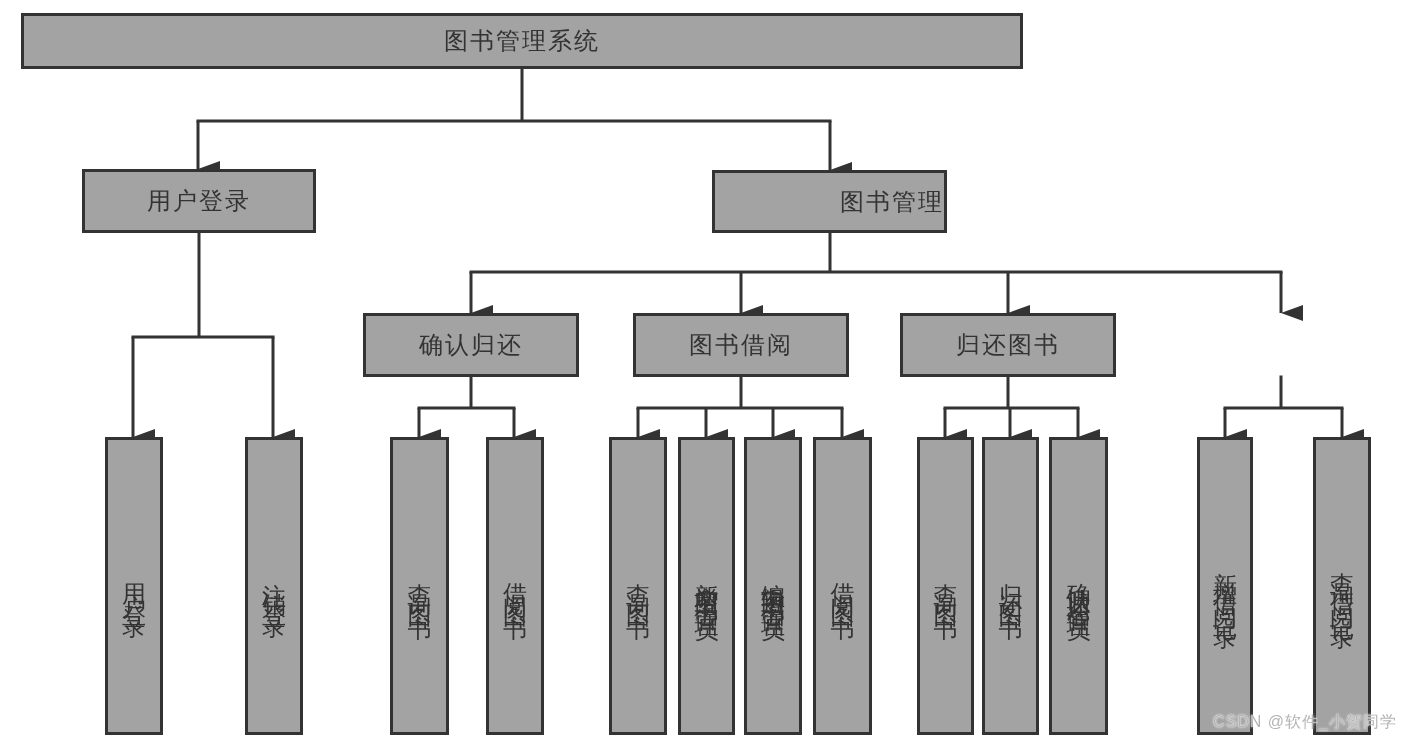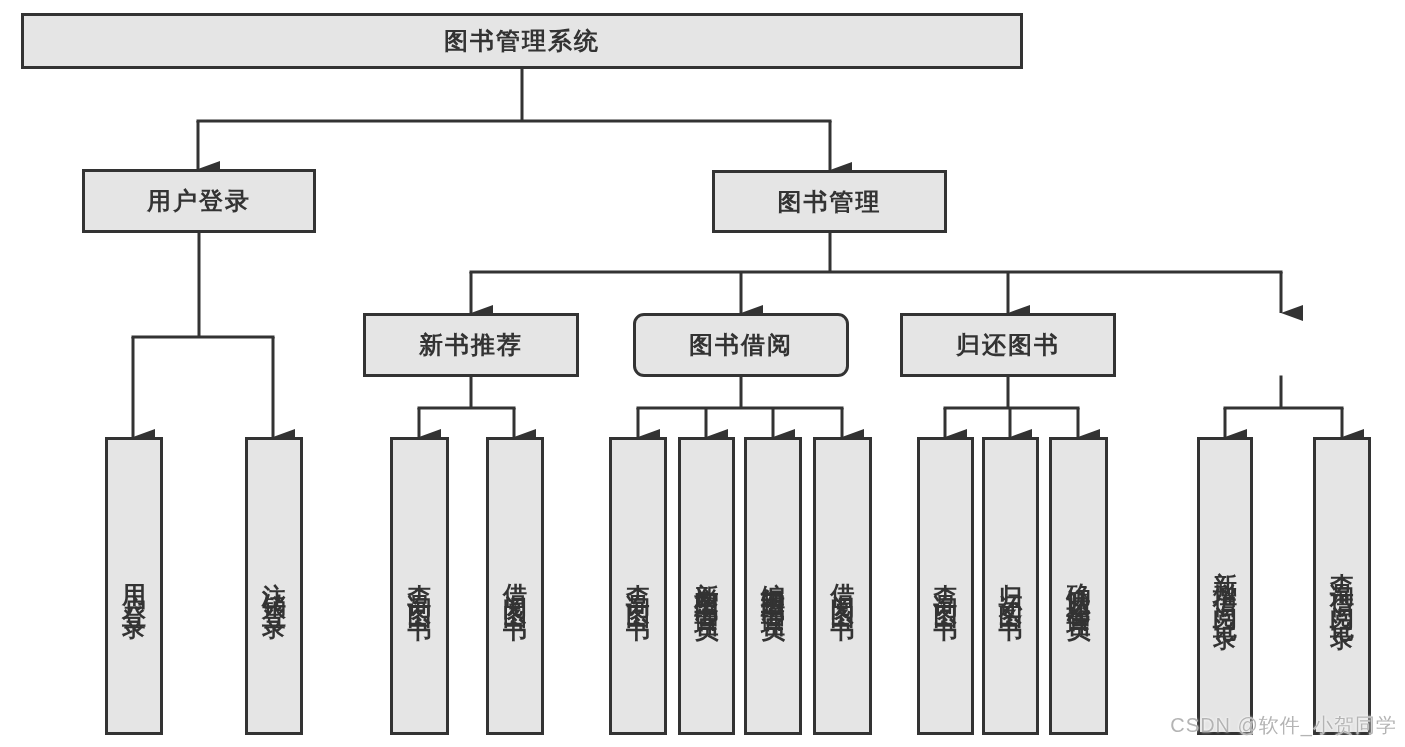--- a/index.html
+++ b/index.html
@@ -15,46 +15,45 @@
     background: var(--background, #ffffff);
     overflow: hidden;
   }
   svg.connectors {
     position: absolute; left: 0; top: 0;
     pointer-events: none;
   }
   .box {
     position: absolute;
     border: 3px solid var(--line, #333333);
-    background: #e5e5e5;
+    background: #a3a3a3;
     display: flex;
     align-items: center;
     justify-content: center;
     color: var(--text, #333333);
     z-index: 2;
-    font-weight: bold;
   }
   .hbox {
     font-size: 24px;
     letter-spacing: 2px;
     white-space: nowrap;
   }
   .vbox span.vtext {
     writing-mode: vertical-rl;
     font-size: 24px;
     letter-spacing: 11px;
     line-height: 1;
     white-space: nowrap;
   }
   .vbox.tight span.vtext { letter-spacing: 5px; }
   .watermark {
     position: absolute;
     top: 712px;
     right: 8px;
-    font-size: 20px;
+    font-size: 16px;
     color: var(--watermark, #b4b4b4);
     letter-spacing: 1px;
     text-shadow: 0 0 3px #ffffff, 0 0 1px #ffffff;
     z-index: 5;
     white-space: nowrap;
   }
 </style>
 </head>
 <body>
 
@@ -104,28 +103,28 @@
     </g>
   </svg>
 
   <div class="box hbox" style="left:21px; top:13px; width:1002px; height:56px;">
     <span>图书管理系统</span>
   </div>
 
   <div class="box hbox" style="left:82px; top:169px; width:234px; height:64px;">
     <span>用户登录</span>
   </div>
-  <div class="box hbox" style="left:712px; top:170px; width:235px; height:63px;">
+  <div class="box hbox" style="left:712px; top:170px; width:235px; height:63px;justify-content:flex-end;">
     <span>图书管理</span>
   </div>
 
   <div class="box hbox" style="left:363px; top:313px; width:216px; height:64px;">
-    <span>新书推荐</span>
+    <span>确认归还</span>
   </div>
-  <div class="box hbox" style="left:633px; top:313px; width:216px; height:64px;border-radius:11px;">
+  <div class="box hbox" style="left:633px; top:313px; width:216px; height:64px;">
     <span>图书借阅</span>
   </div>
   <div class="box hbox" style="left:900px; top:313px; width:216px; height:64px;">
     <span>归还图书</span>
   </div>
 
   <div class="box vbox" style="left:105px; top:437px; width:58px; height:298px;">
     <span class="vtext">用户登录</span>
   </div>
   <div class="box vbox" style="left:245px; top:437px; width:58px; height:298px;">

